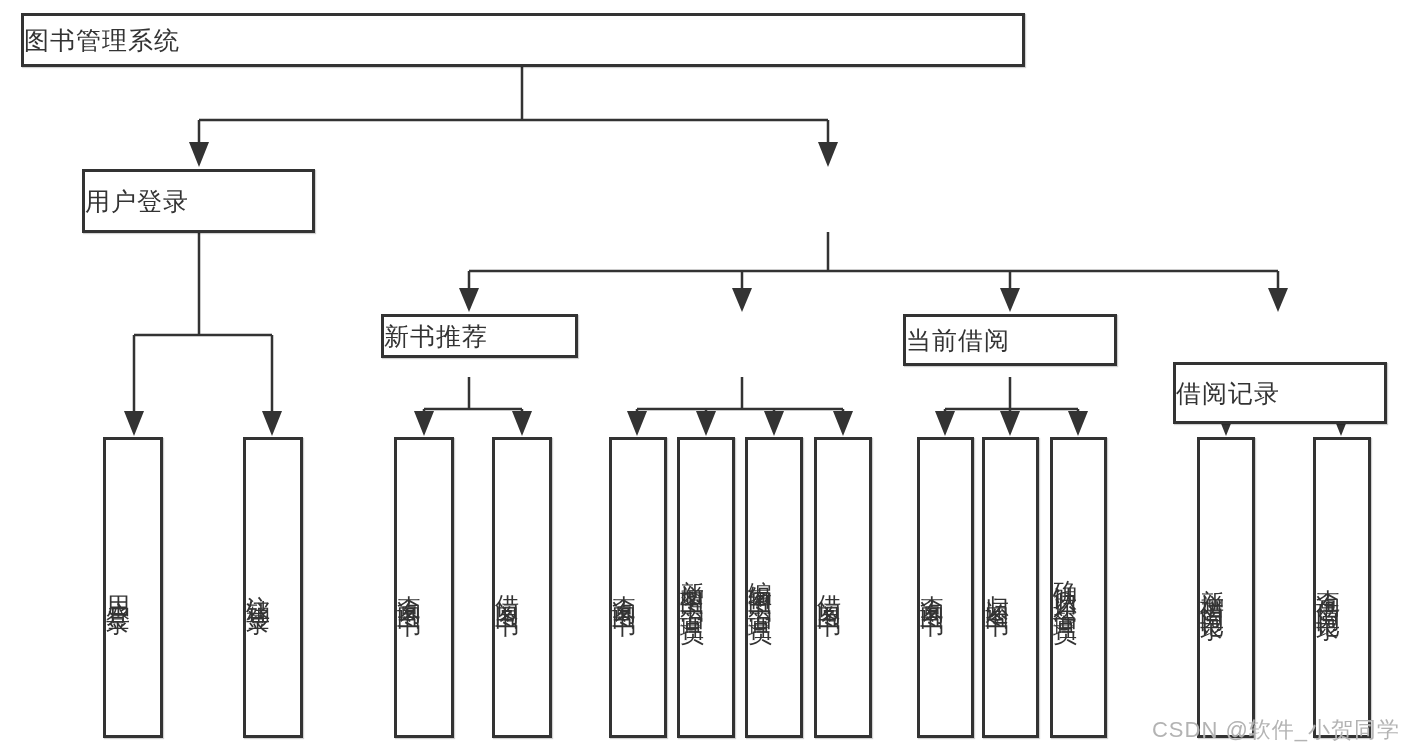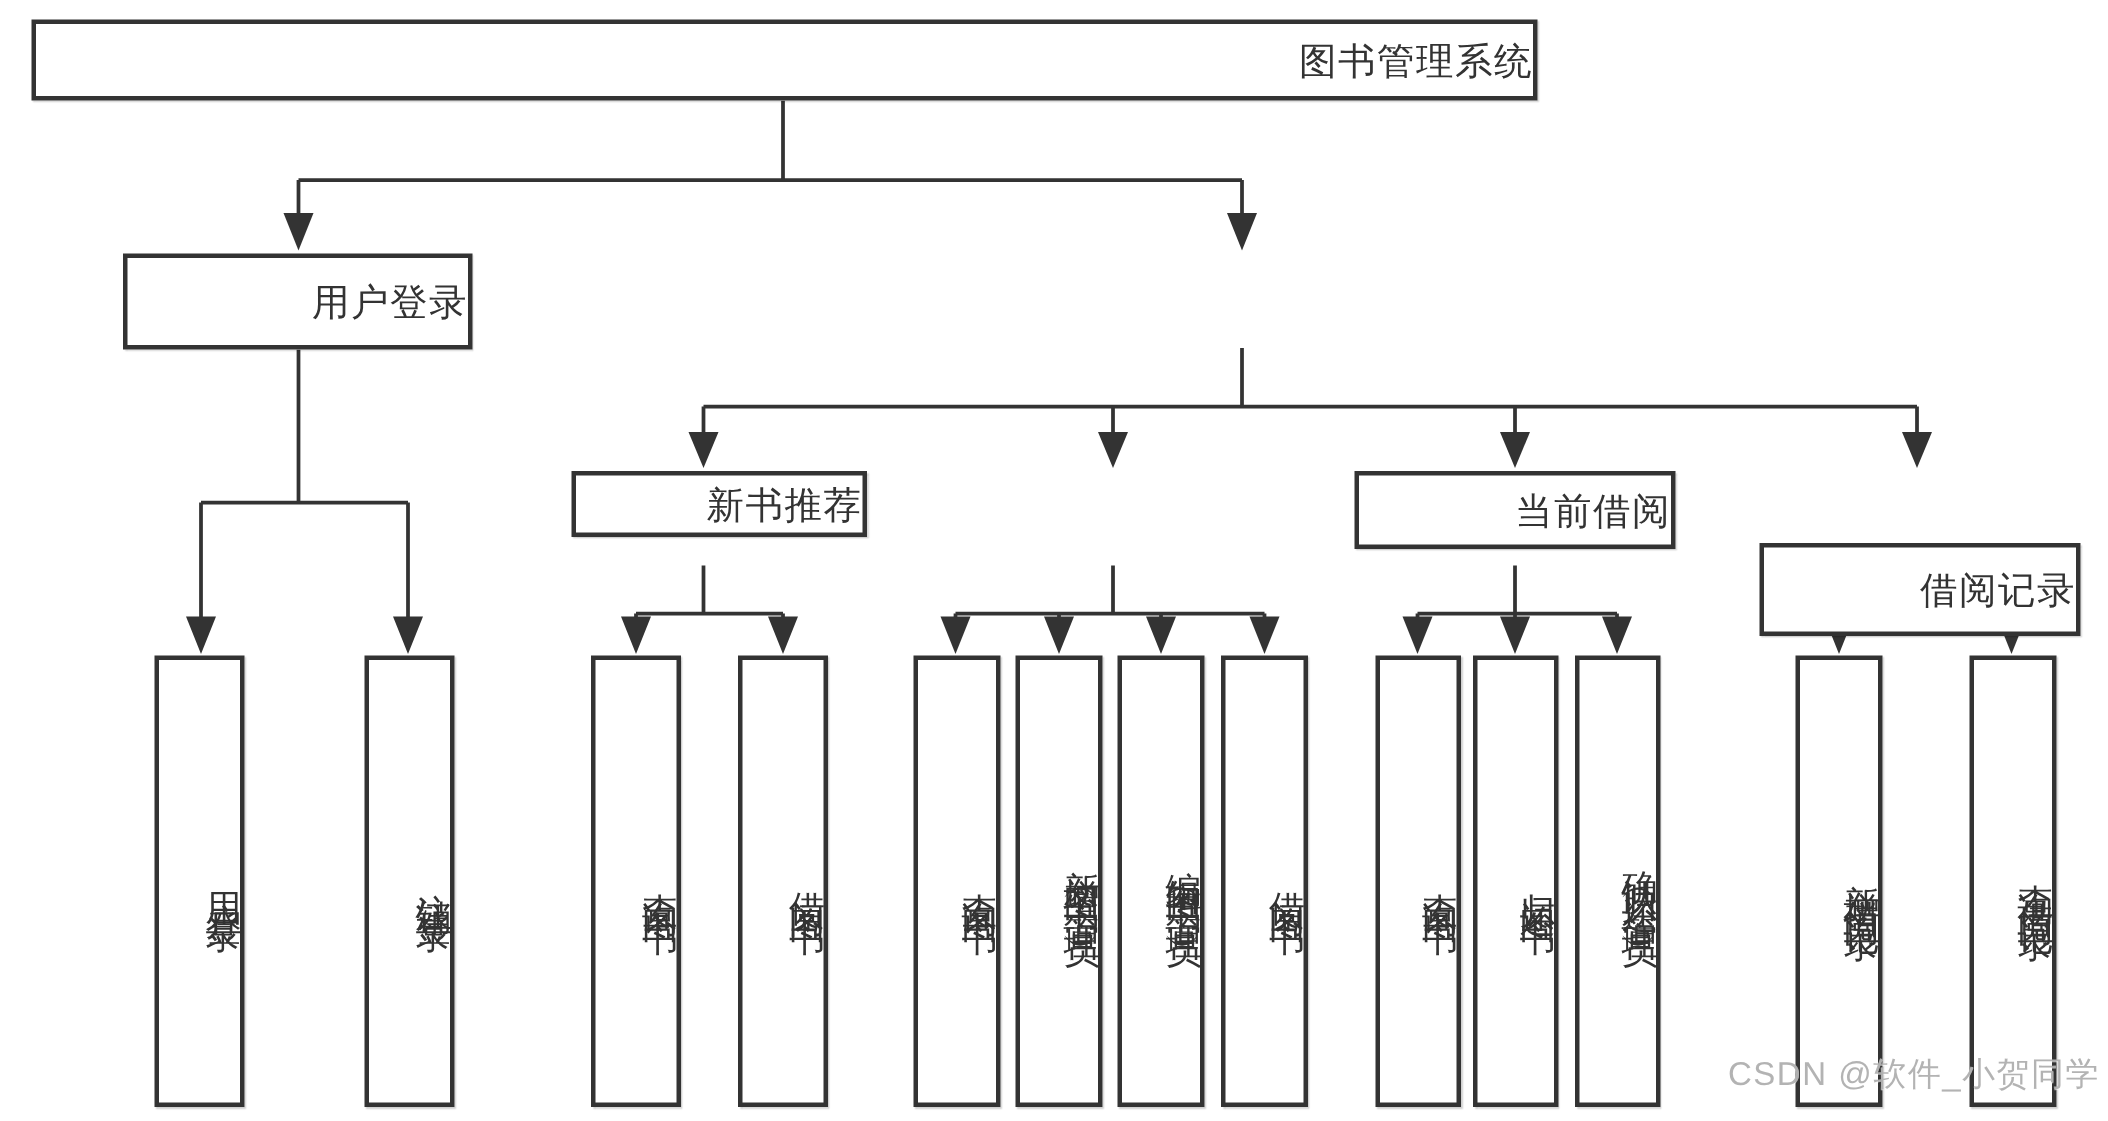--- a/index.html
+++ b/index.html
@@ -17,21 +17,21 @@
     width: 1405px; height: 747px;
     pointer-events: none;
   }
   .node, .leaf {
     position: absolute;
     box-sizing: border-box;
     border: 3px solid #333333;
     background: #ffffff;
     display: flex;
     align-items: center;
-    justify-content: flex-end;
+    justify-content: flex-start;
     color: #333333;
     box-shadow: 1px 1px 1px rgba(0,0,0,0.18);
   }
   .node { font-size: 25px; letter-spacing: 1px; }
   .leaf { font-size: 24px; }
   .leaf .vtext {
     writing-mode: vertical-rl;
     text-orientation: mixed;
     letter-spacing: 6px;
     line-height: 1;
@@ -58,21 +58,21 @@
   .lf-7  { left: 745px;  width: 58px; }
   .lf-8  { left: 814px;  width: 58px; }
   .lf-9  { left: 917px;  width: 57px; }
   .lf-10 { left: 982px;  width: 57px; }
   .lf-11 { left: 1050px; width: 57px; }
   .lf-12 { left: 1197px; width: 58px; }
   .lf-13 { left: 1313px; width: 58px; }
   .watermark {
     position: absolute;
     right: 5px;
-    bottom: 16px;
+    bottom: 2px;
     font-size: 22px;
     color: rgba(175,175,175,0.95);
     letter-spacing: 1px;
     z-index: 5;
     text-shadow: 0 1px 0 rgba(255,255,255,0.6);
   }
 </style>
 </head>
 <body>
 

